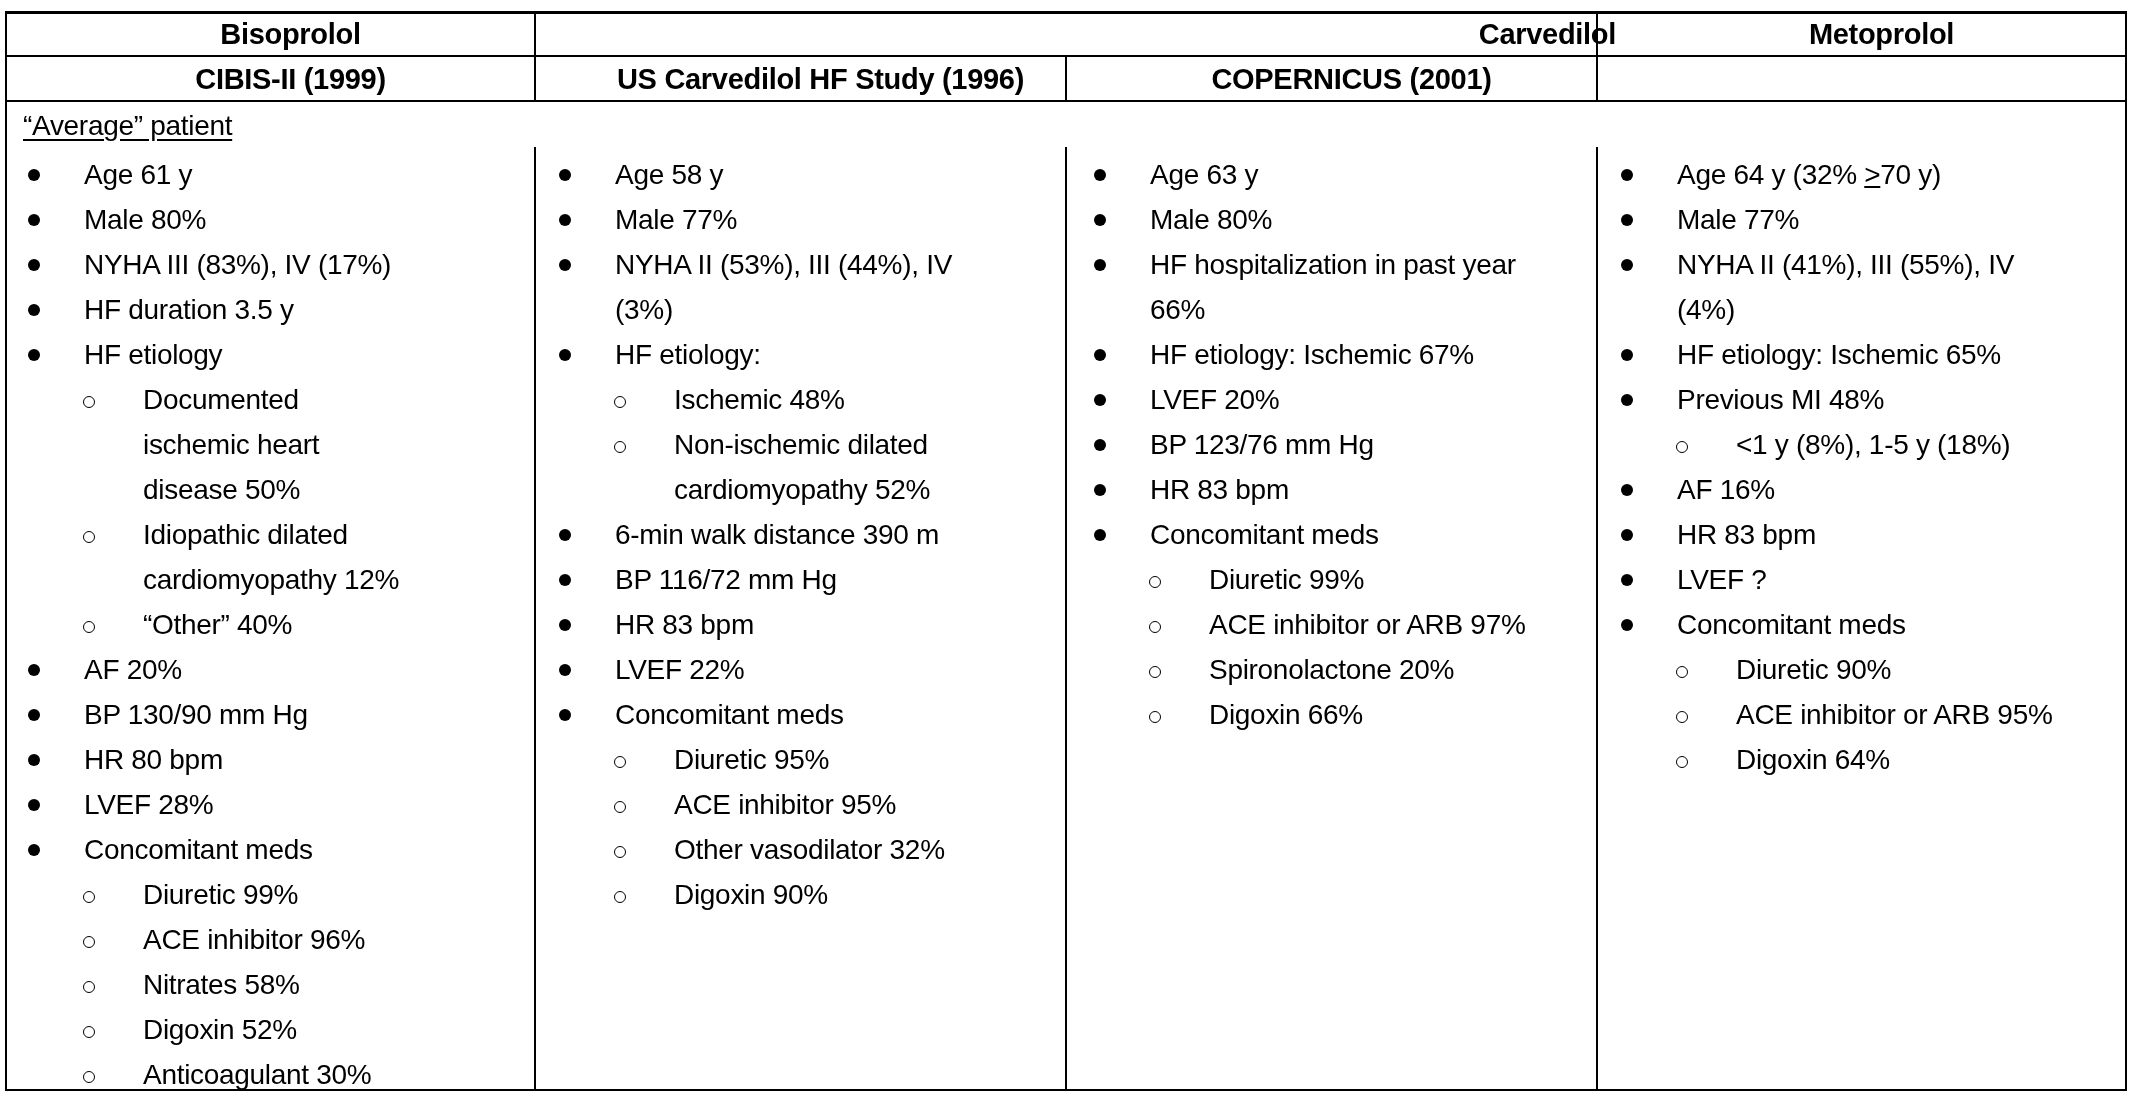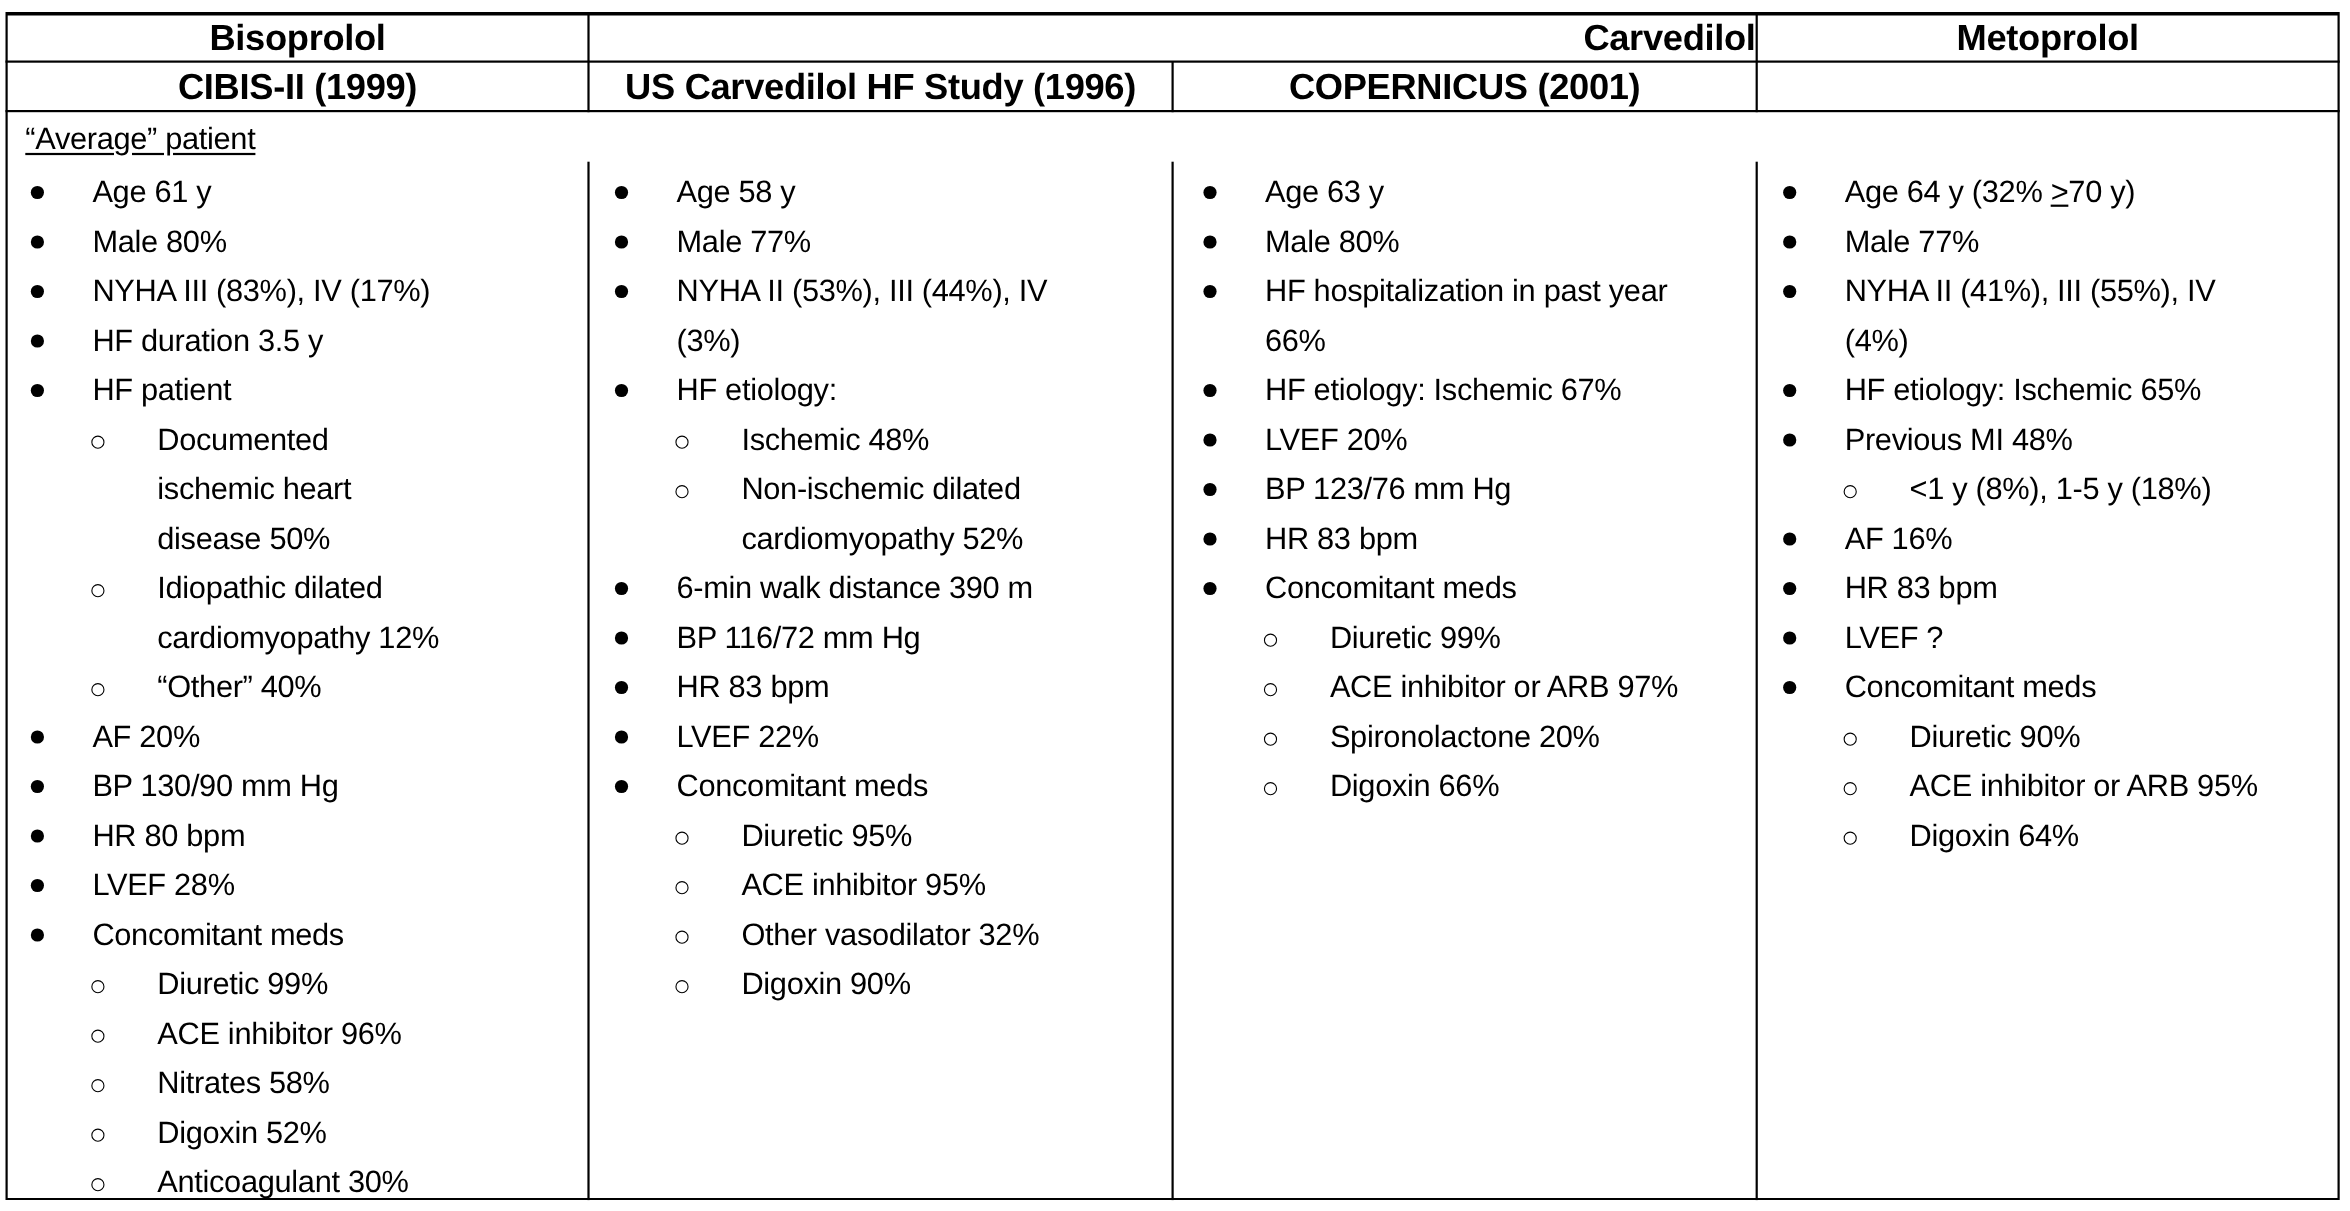--- a/index.html
+++ b/index.html
@@ -35,25 +35,26 @@
     background: #000;
   }
   .vline {
     position: absolute;
     width: 2px;
     background: #000;
   }
   .hdr {
     position: absolute;
     font-weight: bold;
-    font-size: 33px;
+    font-size: 29px;
     line-height: 44px;
     text-align: center;
     letter-spacing: -0.3px;
     white-space: nowrap;
+    margin-left: 20px;
   }
   .section-label {
     position: absolute;
     left: 23px;
     top: 106px;
     font-size: 28px;
     line-height: 40px;
     text-decoration: underline;
     text-underline-offset: 4px;
     letter-spacing: -0.3px;
@@ -147,21 +148,21 @@
 <div class="hdr" style="left:1598px; top:57px; width:527px;"></div>
 
 <div class="section-label">“Average” patient</div>
 
 <div class="col" style="left:25px; width:505px;">
   <ul class="l1">
     <li><span class="bullet"></span><span>Age 61 y</span></li>
     <li><span class="bullet"></span><span>Male 80%</span></li>
     <li><span class="bullet"></span><span>NYHA III (83%), IV (17%)</span></li>
     <li><span class="bullet"></span><span>HF duration 3.5 y</span></li>
-    <li><span class="bullet"></span><span>HF patient</span>
+    <li><span class="bullet"></span><span>HF etiology</span>
       <ul class="l2" style="margin-left:-59px;">
         <li style="width:260px;"><span class="bullet"></span><span>Documented ischemic heart disease 50%</span></li>
         <li style="width:320px;"><span class="bullet"></span><span>Idiopathic dilated cardiomyopathy 12%</span></li>
         <li><span class="bullet"></span><span>“Other” 40%</span></li>
       </ul>
     </li>
     <li><span class="bullet"></span><span>AF 20%</span></li>
     <li><span class="bullet"></span><span>BP 130/90 mm Hg</span></li>
     <li><span class="bullet"></span><span>HR 80 bpm</span></li>
     <li><span class="bullet"></span><span>LVEF 28%</span></li>

